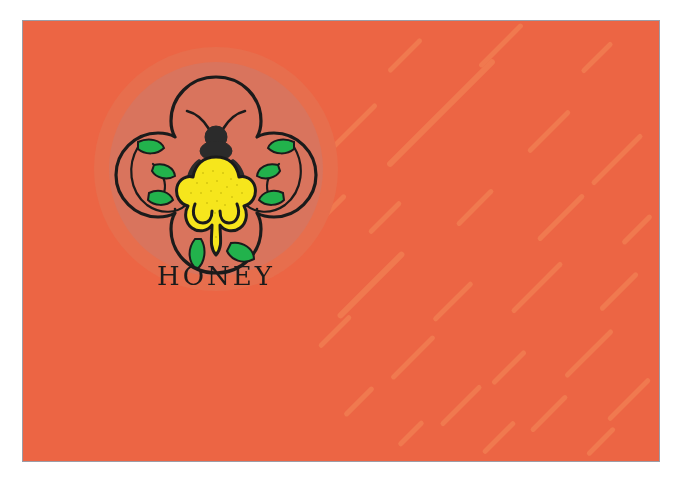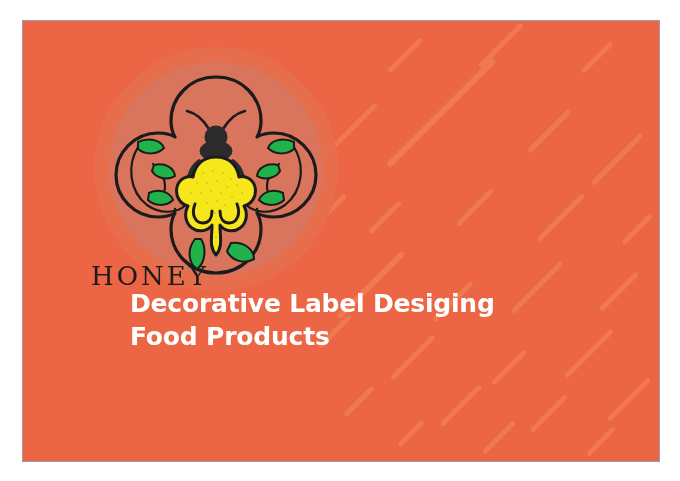--- a/index.html
+++ b/index.html
@@ -76,21 +76,21 @@
     left: 0;
     top: 0;
     width: 250px;
     height: 260px;
   }
   #honey-wordmark {
     position: absolute;
     left: 0;
     top: 222px;
     width: 250px;
-    text-align: left;
+    text-align: center;
     font-family: "DejaVu Serif", "Liberation Serif", serif;
     font-size: 26px;
     letter-spacing: 3px;
     color: #1b1b1b;
     line-height: 1;
   }
 
   
   #title-block {
     position: absolute;
@@ -265,18 +265,14 @@
         <circle cx="126" cy="160" r="1"></circle>
           <circle cx="134" cy="164" r="1"></circle>
         <circle cx="124" cy="172" r="1"></circle>
           <circle cx="125" cy="196" r="1"></circle>
       </g>
     </svg>
 
     <div id="honey-wordmark">HONEY</div>
   </div>
 
-  <div id="title-block">
-    <div class="title-line">Decorative Label Desiging</div>
-    <div class="title-line">Food Products</div>
-  </div>
 
 </div>
 
 </body></html>

